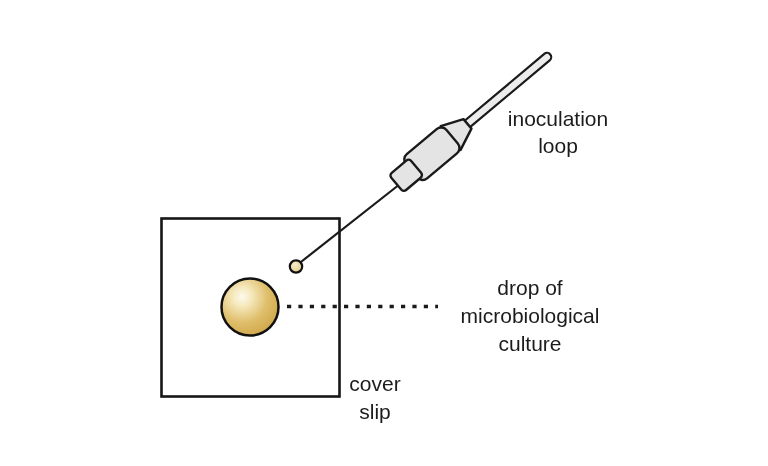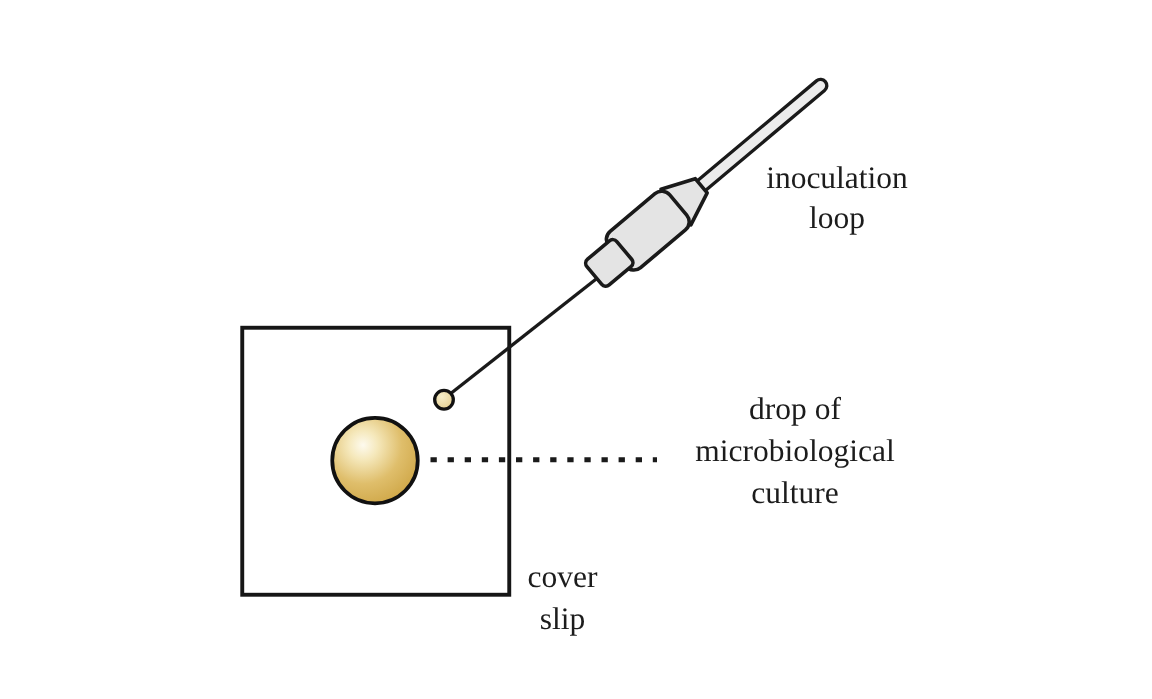--- a/index.html
+++ b/index.html
@@ -20,30 +20,30 @@
     left: 0;
     top: 0;
   }
   .label {
     position: absolute;
     text-align: center;
     white-space: pre-line;
     color: #1c1c1c;
     font-size: 21px;
     line-height: 27px;
-    font-family: Liberation Serif, serif;
+    font-family: Liberation Sans, sans-serif;
   }
   .label-loop {
     left: 468px;
     top: 105px;
     width: 180px;
   }
   .label-drop {
     left: 440px;
-    top: 258px;
+    top: 274px;
     width: 180px;
     line-height: 28px;
   }
   .label-coverslip {
     left: 330px;
     top: 370px;
     width: 90px;
     line-height: 28px;
     text-align: center;
   }

